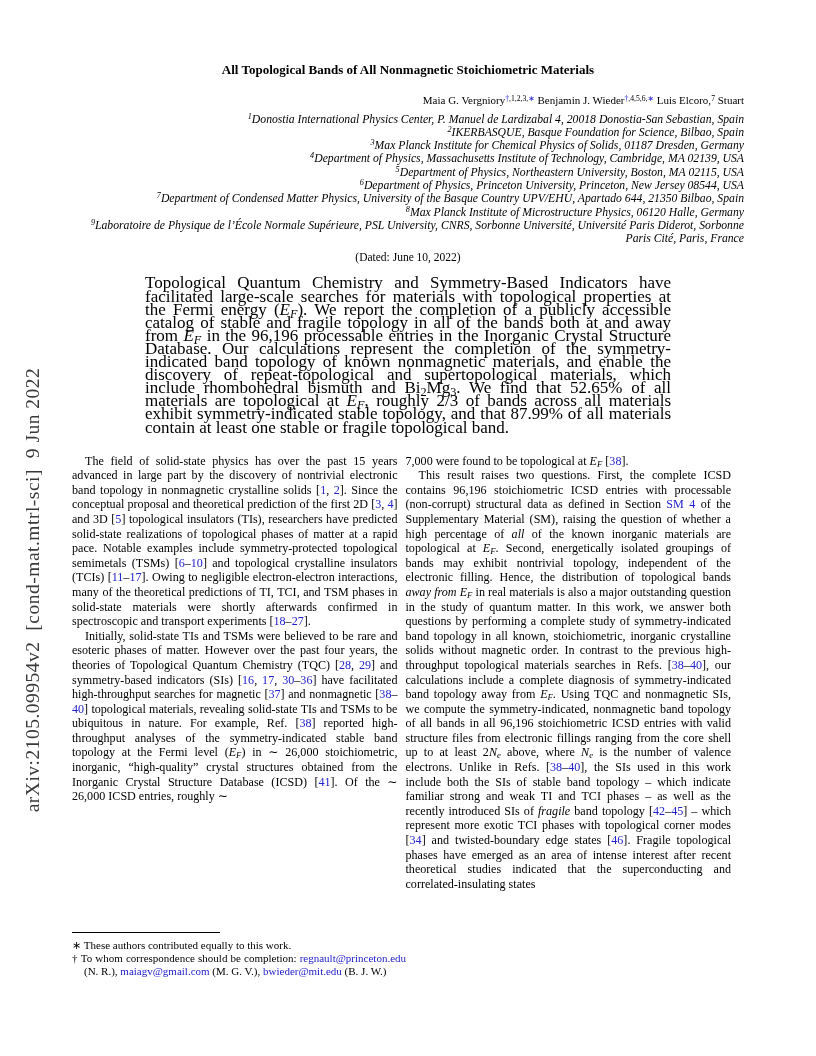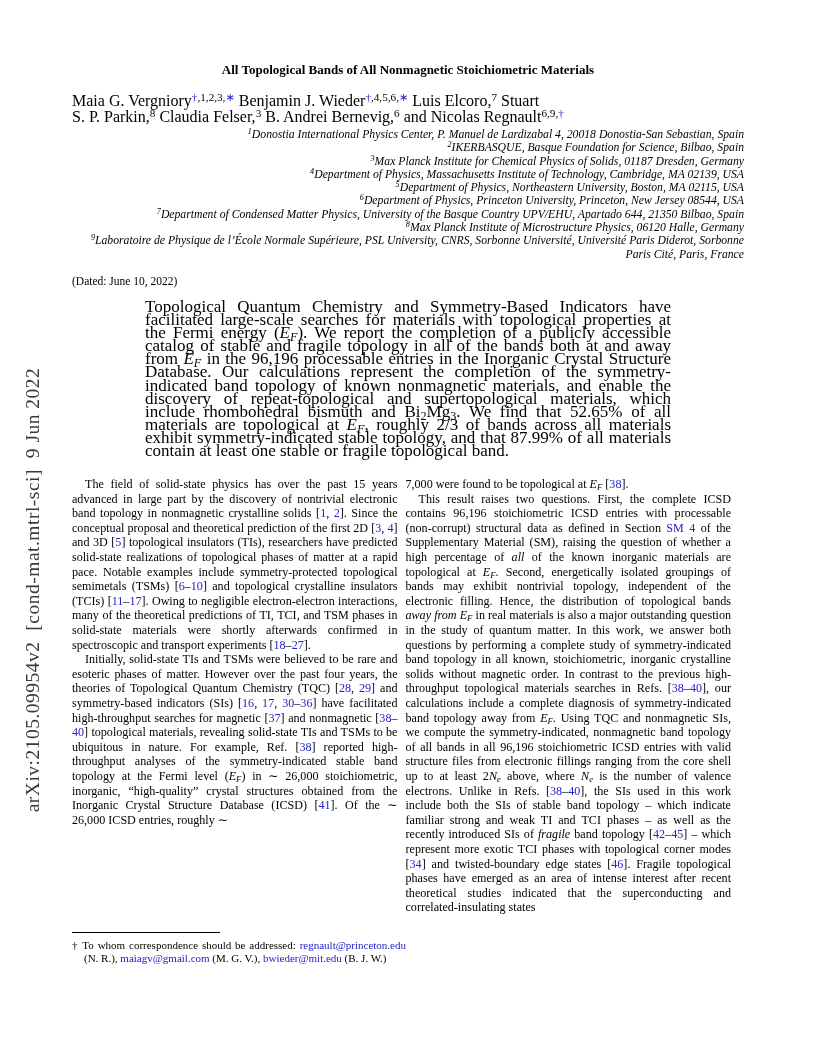--- a/index.html
+++ b/index.html
@@ -31,35 +31,36 @@
   }
   .title {
     margin: 0;
     font-size: 13px;
     font-weight: bold;
     text-align: center;
     line-height: 19px;
   }
   .authors {
     margin-top: 0;
-    text-align: left;
-    font-size: 16px;
+    text-align: right;
+    font-size: 11px;
     line-height: 15.5px;
     font-family: Liberation Serif, serif;
   }
   .authors.first { margin-top: 14px; }
   .affiliations {
     margin-top: 4px;
     text-align: right;
     font-style: italic;
     font-size: 11.7px;
     line-height: 13.3px;
   }
   .date-line {
-    margin-top: 14px;
+    margin-top: 6px;
+    text-align: center;
     font-size: 11.5px;
   }
   .abstract {
     width: 526px;
     margin: 13px auto 0;
     font-size: 17px;
     line-height: 13.1px;
     text-align: justify;
     hyphens: auto;
   }
@@ -110,21 +111,20 @@
 
 <div class="page">
 
   <div class="arxiv-stamp">arXiv:2105.09954v2  [cond-mat.mtrl-sci]  9 Jun 2022</div>
 
   <div class="content">
 
     <h1 class="title">All Topological Bands of All Nonmagnetic Stoichiometric Materials</h1>
 
     <div class="authors first"><span class="seg-p">Maia G. Vergniory</span><span class="seg-supl">†</span><span class="seg-sup">,1,2,3,</span><span class="seg-supl">∗</span><span class="seg-p"> Benjamin J. Wieder</span><span class="seg-supl">†</span><span class="seg-sup">,4,5,6,</span><span class="seg-supl">∗</span><span class="seg-p"> Luis Elcoro,</span><span class="seg-sup">7</span><span class="seg-p"> Stuart</span></div>
-    <div class="authors"><span class="seg-p">S. P. Parkin,</span><span class="seg-sup">8</span><span class="seg-p"> Claudia Felser,</span><span class="seg-sup">3</span><span class="seg-p"> B. Andrei Bernevig,</span><span class="seg-sup">6</span><span class="seg-p"> and Nicolas Regnault</span><span class="seg-sup">6,9,</span><span class="seg-supl">†</span></div>
 
     <div class="affiliations">
       <div class="affil"><span class="seg-sup">1</span><span>Donostia International Physics Center, P. Manuel de Lardizabal 4, 20018 Donostia-San Sebastian, Spain</span></div>
       <div class="affil"><span class="seg-sup">2</span><span>IKERBASQUE, Basque Foundation for Science, Bilbao, Spain</span></div>
       <div class="affil"><span class="seg-sup">3</span><span>Max Planck Institute for Chemical Physics of Solids, 01187 Dresden, Germany</span></div>
       <div class="affil"><span class="seg-sup">4</span><span>Department of Physics, Massachusetts Institute of Technology, Cambridge, MA 02139, USA</span></div>
       <div class="affil"><span class="seg-sup">5</span><span>Department of Physics, Northeastern University, Boston, MA 02115, USA</span></div>
       <div class="affil"><span class="seg-sup">6</span><span>Department of Physics, Princeton University, Princeton, New Jersey 08544, USA</span></div>
       <div class="affil"><span class="seg-sup">7</span><span>Department of Condensed Matter Physics, University of the Basque Country UPV/EHU, Apartado 644, 21350 Bilbao, Spain</span></div>
       <div class="affil"><span class="seg-sup">8</span><span>Max Planck Institute of Microstructure Physics, 06120 Halle, Germany</span></div>
@@ -143,16 +143,17 @@
       <div class="col">
         <p class="para"><span class="seg-p">7,000 were found to be topological at </span><span class="seg-m">E</span><span class="seg-ms">F</span><span class="seg-p"> [</span><span class="seg-l">38</span><span class="seg-p">].</span></p>
         <p class="para indent"><span class="seg-p">This result raises two questions. First, the complete ICSD contains 96,196 stoichiometric ICSD entries with processable (non-corrupt) structural data as defined in Section </span><span class="seg-l">SM 4</span><span class="seg-p"> of the Supplementary Material (SM), raising the question of whether a high percentage of </span><span class="seg-i">all</span><span class="seg-p"> of the known inorganic materials are topological at </span><span class="seg-m">E</span><span class="seg-ms">F</span><span class="seg-p">. Second, energetically isolated groupings of bands may exhibit nontrivial topology, independent of the electronic filling. Hence, the distribution of topological bands </span><span class="seg-i">away from</span><span class="seg-p"> </span><span class="seg-m">E</span><span class="seg-ms">F</span><span class="seg-p"> in real materials is also a major outstanding question in the study of quantum matter. In this work, we answer both questions by performing a complete study of symmetry-indicated band topology in all known, stoichiometric, inorganic crystalline solids without magnetic order. In contrast to the previous high-throughput topological materials searches in Refs. [</span><span class="seg-l">38</span><span class="seg-p">–</span><span class="seg-l">40</span><span class="seg-p">], our calculations include a complete diagnosis of symmetry-indicated band topology away from </span><span class="seg-m">E</span><span class="seg-ms">F</span><span class="seg-p">. Using TQC and nonmagnetic SIs, we compute the symmetry-indicated, nonmagnetic band topology of all bands in all 96,196 stoichiometric ICSD entries with valid structure files from electronic fillings ranging from the core shell up to at least 2</span><span class="seg-m">N</span><span class="seg-ms">e</span><span class="seg-p"> above, where </span><span class="seg-m">N</span><span class="seg-ms">e</span><span class="seg-p"> is the number of valence electrons. Unlike in Refs. [</span><span class="seg-l">38</span><span class="seg-p">–</span><span class="seg-l">40</span><span class="seg-p">], the SIs used in this work include both the SIs of stable band topology – which indicate familiar strong and weak TI and TCI phases – as well as the recently introduced SIs of </span><span class="seg-i">fragile</span><span class="seg-p"> band topology [</span><span class="seg-l">42</span><span class="seg-p">–</span><span class="seg-l">45</span><span class="seg-p">] – which represent more exotic TCI phases with topological corner modes [</span><span class="seg-l">34</span><span class="seg-p">] and twisted-boundary edge states [</span><span class="seg-l">46</span><span class="seg-p">]. Fragile topological phases have emerged as an area of intense interest after recent theoretical studies indicated that the superconducting and correlated-insulating states</span></p>
       </div>
     </div>
 
   </div>
 
   <div class="footnotes">
     <div class="fn-rule"></div>
-    <div class="fn"><span>†</span><span> </span><span><span class="seg-p">To whom correspondence should be addressed: </span><span class="seg-l">regnault@princeton.edu</span><span class="seg-p"> (N. R.), </span><span class="seg-l">maiagv@gmail.com</span><span class="seg-p"> (M. G. V.), </span><span class="seg-l">bwieder@mit.edu</span><span class="seg-p"> (B. J. W.)</span></span></div>
+    <div class="fn"><span>∗</span><span> </span><span><span class="seg-p">These authors contributed equally to this work.</span></span></div>
+    <div class="fn"><span>†</span><span> </span><span><span class="seg-p">To whom correspondence should be completion: </span><span class="seg-l">regnault@princeton.edu</span><span class="seg-p"> (N. R.), </span><span class="seg-l">maiagv@gmail.com</span><span class="seg-p"> (M. G. V.), </span><span class="seg-l">bwieder@mit.edu</span><span class="seg-p"> (B. J. W.)</span></span></div>
   </div>
 
 </div>
 
 </body></html>

